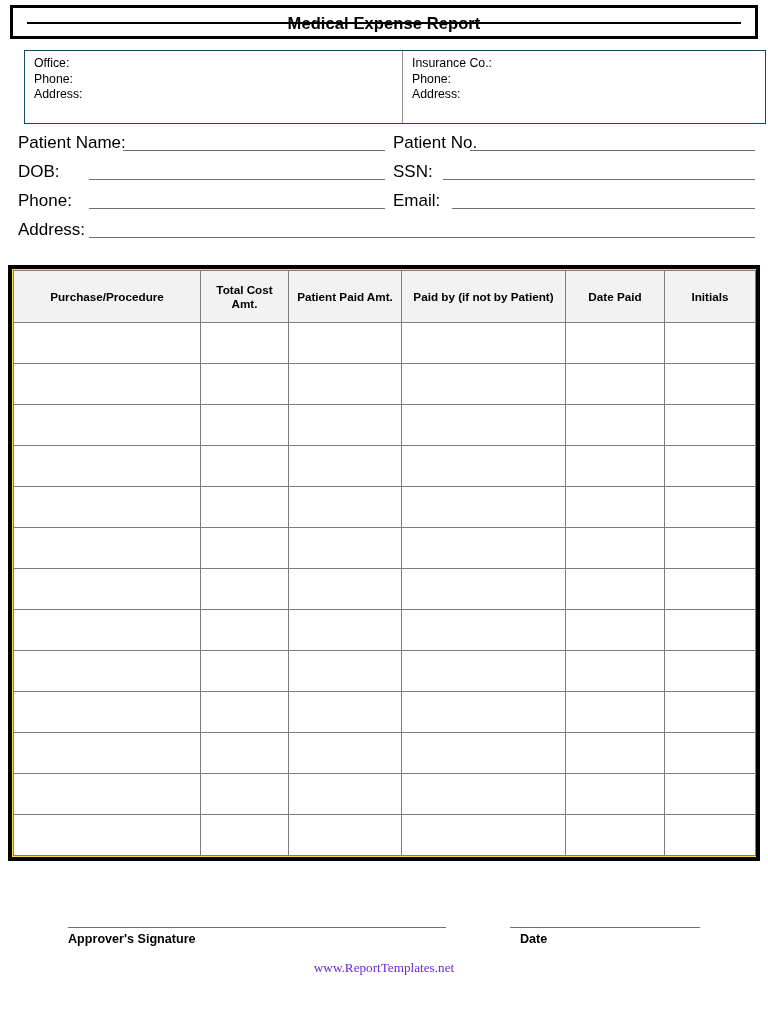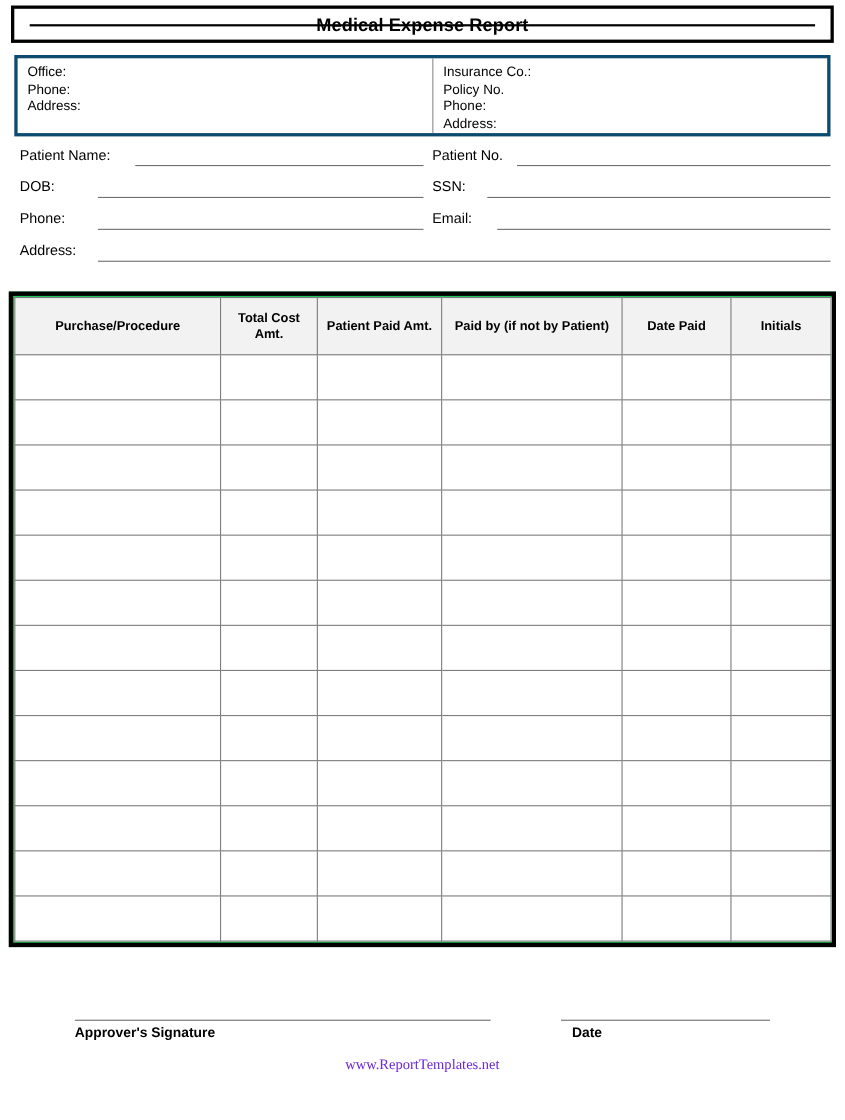--- a/index.html
+++ b/index.html
@@ -34,23 +34,23 @@
   }
   .title-text {
     font-size: 16.5px;
     font-weight: bold;
     letter-spacing: 0.1px;
   }
 
   
   .info-box {
     position: absolute;
-    left: 13px; top: 50px;
+    left: 24px; top: 50px;
     width: 742px; height: 74px;
-    border: 3px solid #0c4a6e;
+    border: 1px solid #0c4a6e;
     display: flex;
     background: #ffffff;
   }
   .info-col {
     padding: 5px 0 0 9px;
   }
   .info-col.left {
     width: 378px;
     border-right: 1px solid #8c8c8c;
   }
@@ -68,38 +68,38 @@
     position: absolute;
     left: 0; top: 130px;
     width: 768px;
   }
   .p-row {
     position: relative;
     height: 29px;
   }
   .p-label {
     position: absolute;
-    font-size: 13px;
+    font-size: 17px;
     top: 3px;
     white-space: nowrap;
   }
   .p-rule {
     position: absolute;
     border-bottom: 1px solid #6f6f6f;
     top: 20px;
     height: 0;
   }
 
   
   .table-frame {
     position: absolute;
     left: 8px; top: 265px;
     width: 752px;
     border: 4px solid #000000;
-    background: #22c55e;
+    background: #fde047;
     padding: 1px;
   }
   table.grid {
     width: 100%;
     border-collapse: collapse;
     table-layout: fixed;
     background: #ffffff;
   }
   table.grid th,
   table.grid td {
@@ -165,21 +165,20 @@
 </div>
 
 <div class="info-box">
   <div class="info-col left">
     <div class="info-line">Office:</div>
     <div class="info-line">Phone:</div>
     <div class="info-line">Address:</div>
   </div>
   <div class="info-col right">
     <div class="info-line">Insurance Co.:</div>
-    <div class="info-line">Policy No.</div>
     <div class="info-line">Phone:</div>
     <div class="info-line">Address:</div>
   </div>
 </div>
 
 <div class="patient-block">
 
   <div class="p-row">
     <span class="p-label" style="left:18px;">Patient Name:</span>
     <span class="p-rule" style="left:123px; width:262px;"></span>

